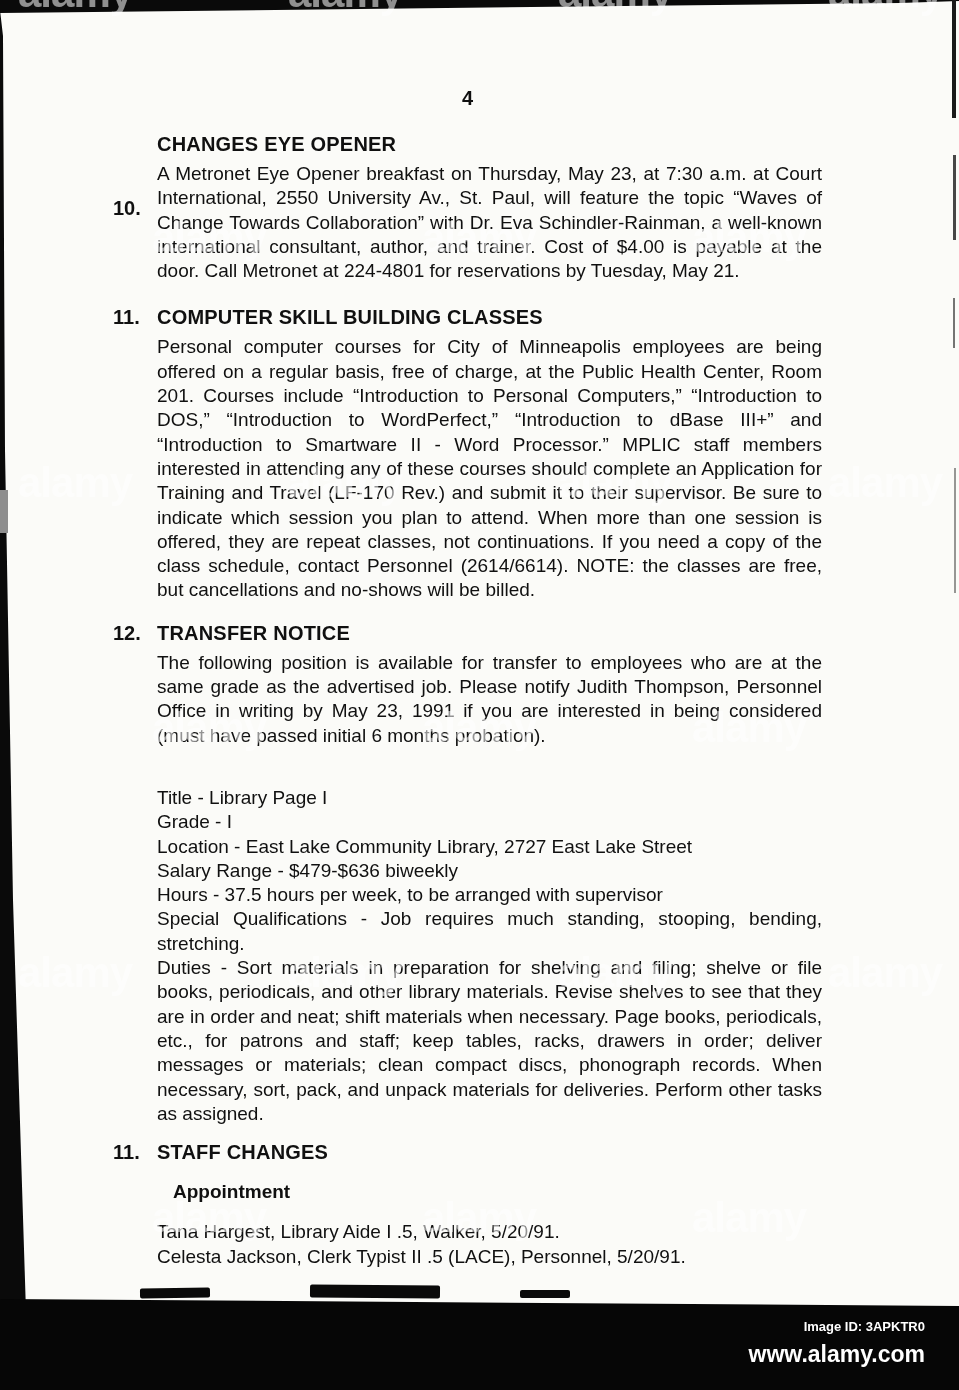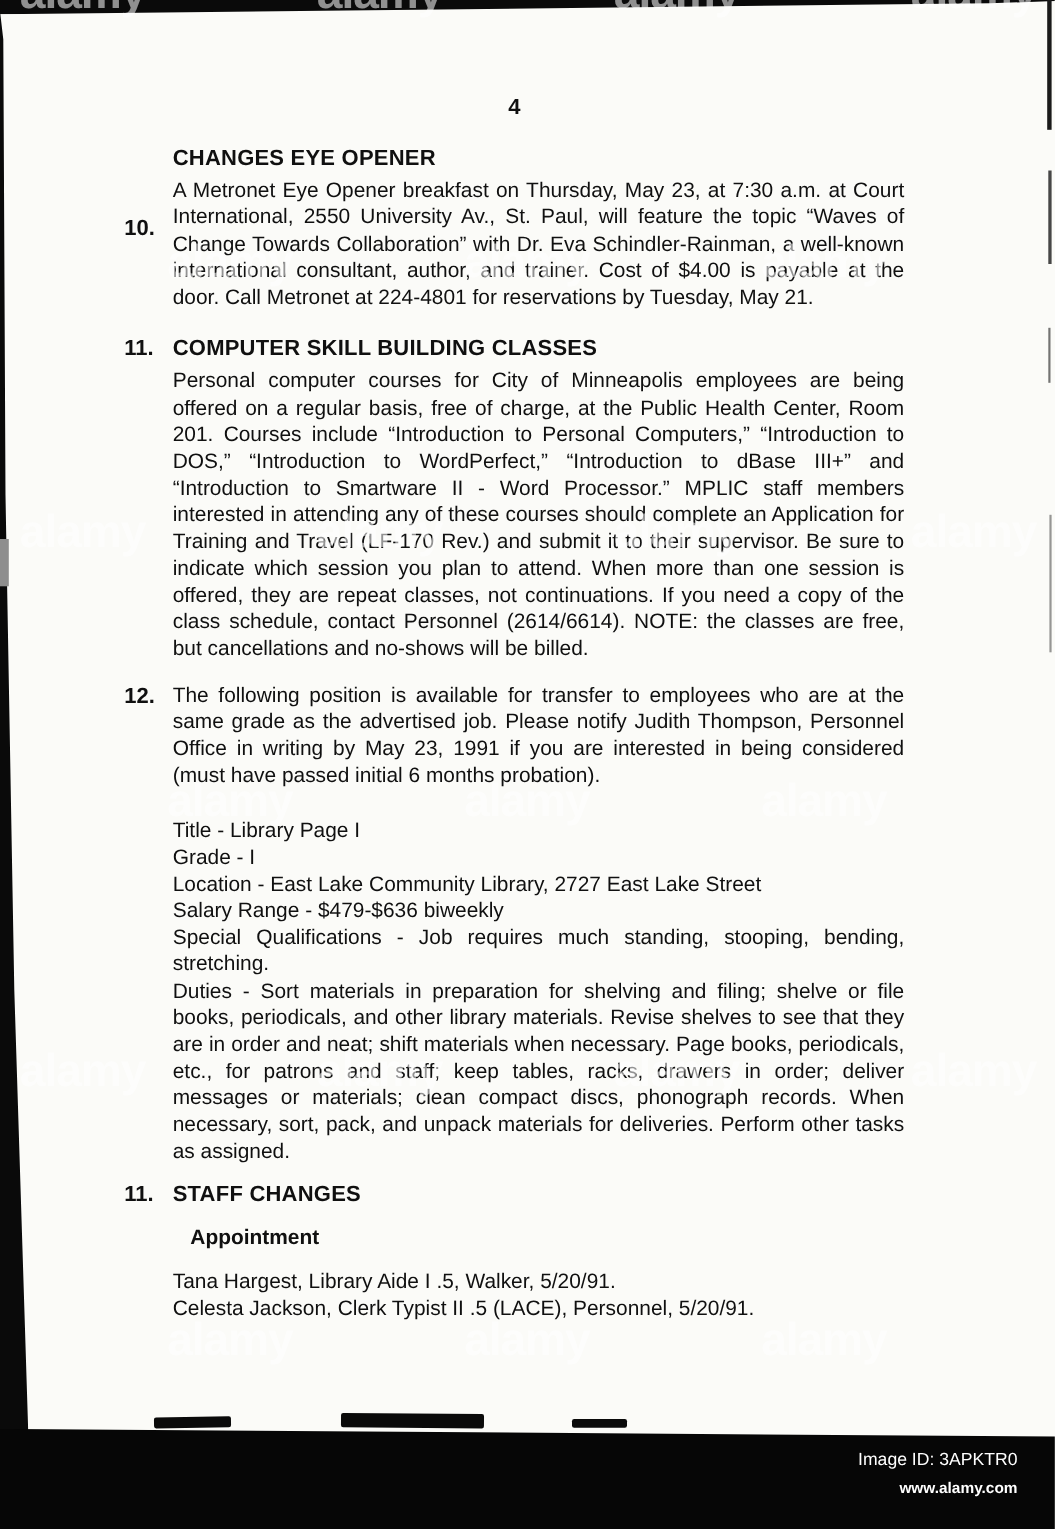--- a/index.html
+++ b/index.html
@@ -33,21 +33,21 @@
   .page-num{text-align:center;font-weight:700;font-size:20px;line-height:24px;}
   section{display:flex;}
   .s10{margin-top:22px;align-items:center;}
   .s11{margin-top:22px;}
   .s12{margin-top:18px;justify-content:center;}
   .s13{margin-top:14px;}
   section .num{flex:none;width:44px;font-weight:700;font-size:20px;line-height:24px;}
   section .content{flex:1;min-width:0;}
   h2{margin:0 0 6px 0;font-size:20px;line-height:24px;font-weight:700;letter-spacing:.2px;}
   p.body{margin:0;text-align:justify;}
-  .details{margin-top:26px;}
+  .details{margin-top:38px;}
   p.detail{margin:0;}
   p.detail.justify{text-align:justify;}
   .subhead{font-weight:700;margin:16px;}
   p.staff{margin:0;}
 
   
   .wm-layer{position:absolute;inset:0;z-index:4;pointer-events:none;}
   .wm-tile{position:absolute;font-weight:700;font-size:42px;line-height:42px;
     letter-spacing:-1px;color:var(--wm);white-space:nowrap;}
 
@@ -56,22 +56,22 @@
   .f1{left:140px;top:1288px;width:70px;height:10px;transform:rotate(-1deg);}
   .f2{left:310px;top:1285px;width:130px;height:13px;transform:rotate(.5deg);}
   .f3{left:520px;top:1290px;width:50px;height:8px;}
 
   
   .alamy-bar{position:absolute;left:0;top:1296px;width:959px;height:94px;background:var(--bar-bg);
     clip-path:polygon(0 3px,100% 10px,100% 100%,0 100%);z-index:5;}
   .alamy-logo{position:absolute;left:46px;top:1313px;color:var(--bar-text);font-weight:700;
     font-size:66px;line-height:66px;letter-spacing:-2px;transform:scaleX(.62);transform-origin:left top;}
   .bar-right{position:absolute;right:34px;top:1319px;text-align:right;color:var(--bar-text);z-index:6;}
-  .bar-right .image-id{font-size:16px;font-weight:400;margin:0 0 7px 0;}
-  .bar-right .url{font-size:14px;font-weight:700;margin:0;}
+  .bar-right .image-id{font-size:13px;font-weight:700;margin:0 0 7px 0;}
+  .bar-right .url{font-size:23px;font-weight:700;margin:0;}
 </style>
 </head>
 <body>
 
 <div id="root">
   <div class="page-bg"></div>
 
   <div class="edge-top"></div>
   <div class="edge-left"></div>
   <div class="wedge-gray"></div>
@@ -95,26 +95,28 @@
       <div class="num">11.</div>
       <div class="content">
         <h2>COMPUTER SKILL BUILDING CLASSES</h2>
         <p class="body">Personal computer courses for City of Minneapolis employees are being offered on a regular basis, free of charge, at the Public Health Center, Room 201. Courses include “Introduction to Personal Computers,” “Introduction to DOS,” “Introduction to WordPerfect,” “Introduction to dBase III+” and “Introduction to Smartware II - Word Processor.” MPLIC staff members interested in attending any of these courses should complete an Application for Training and Travel (LF-170 Rev.) and submit it to their supervisor. Be sure to indicate which session you plan to attend. When more than one session is offered, they are repeat classes, not continuations. If you need a copy of the class schedule, contact Personnel (2614/6614). NOTE: the classes are free, but cancellations and no-shows will be billed.</p>
       </div>
     </section>
 
     <section class="s12">
       <div class="num">12.</div>
       <div class="content">
+        <h2>TRANSFER NOTICE</h2>
         <p class="body">The following position is available for transfer to employees who are at the same grade as the advertised job. Please notify Judith Thompson, Personnel Office in writing by May 23, 1991 if you are interested in being considered (must have passed initial 6 months probation).</p>
         <div class="details">
           <p class="detail">Title - Library Page I</p>
           <p class="detail">Grade - I</p>
           <p class="detail">Location - East Lake Community Library, 2727 East Lake Street</p>
           <p class="detail">Salary Range - $479-$636 biweekly</p>
+          <p class="detail">Hours - 37.5 hours per week, to be arranged with supervisor</p>
           <p class="detail justify">Special Qualifications - Job requires much standing, stooping, bending, stretching.</p>
           <p class="detail justify">Duties - Sort materials in preparation for shelving and filing; shelve or file books, periodicals, and other library materials. Revise shelves to see that they are in order and neat; shift materials when necessary. Page books, periodicals, etc., for patrons and staff; keep tables, racks, drawers in order; deliver messages or materials; clean compact discs, phonograph records. When necessary, sort, pack, and unpack materials for deliveries. Perform other tasks as assigned.</p>
         </div>
       </div>
     </section>
 
     <section class="s13">
       <div class="num">11.</div>
       <div class="content">
         <h2>STAFF CHANGES</h2>

